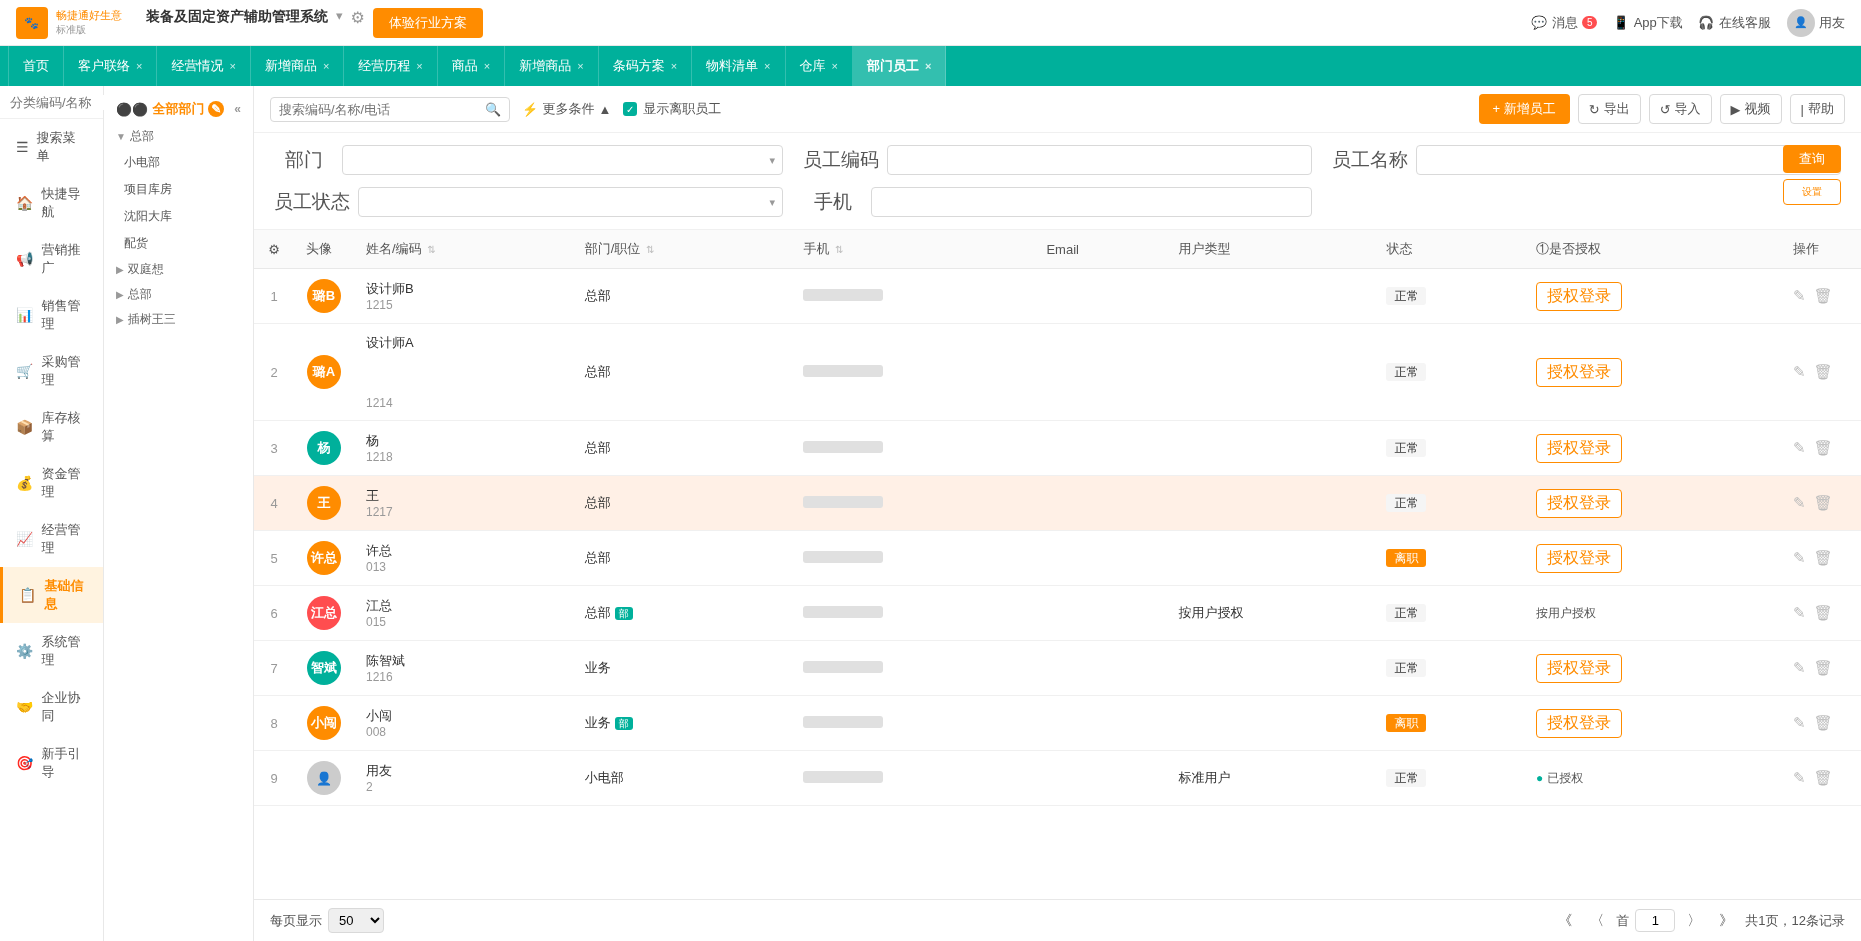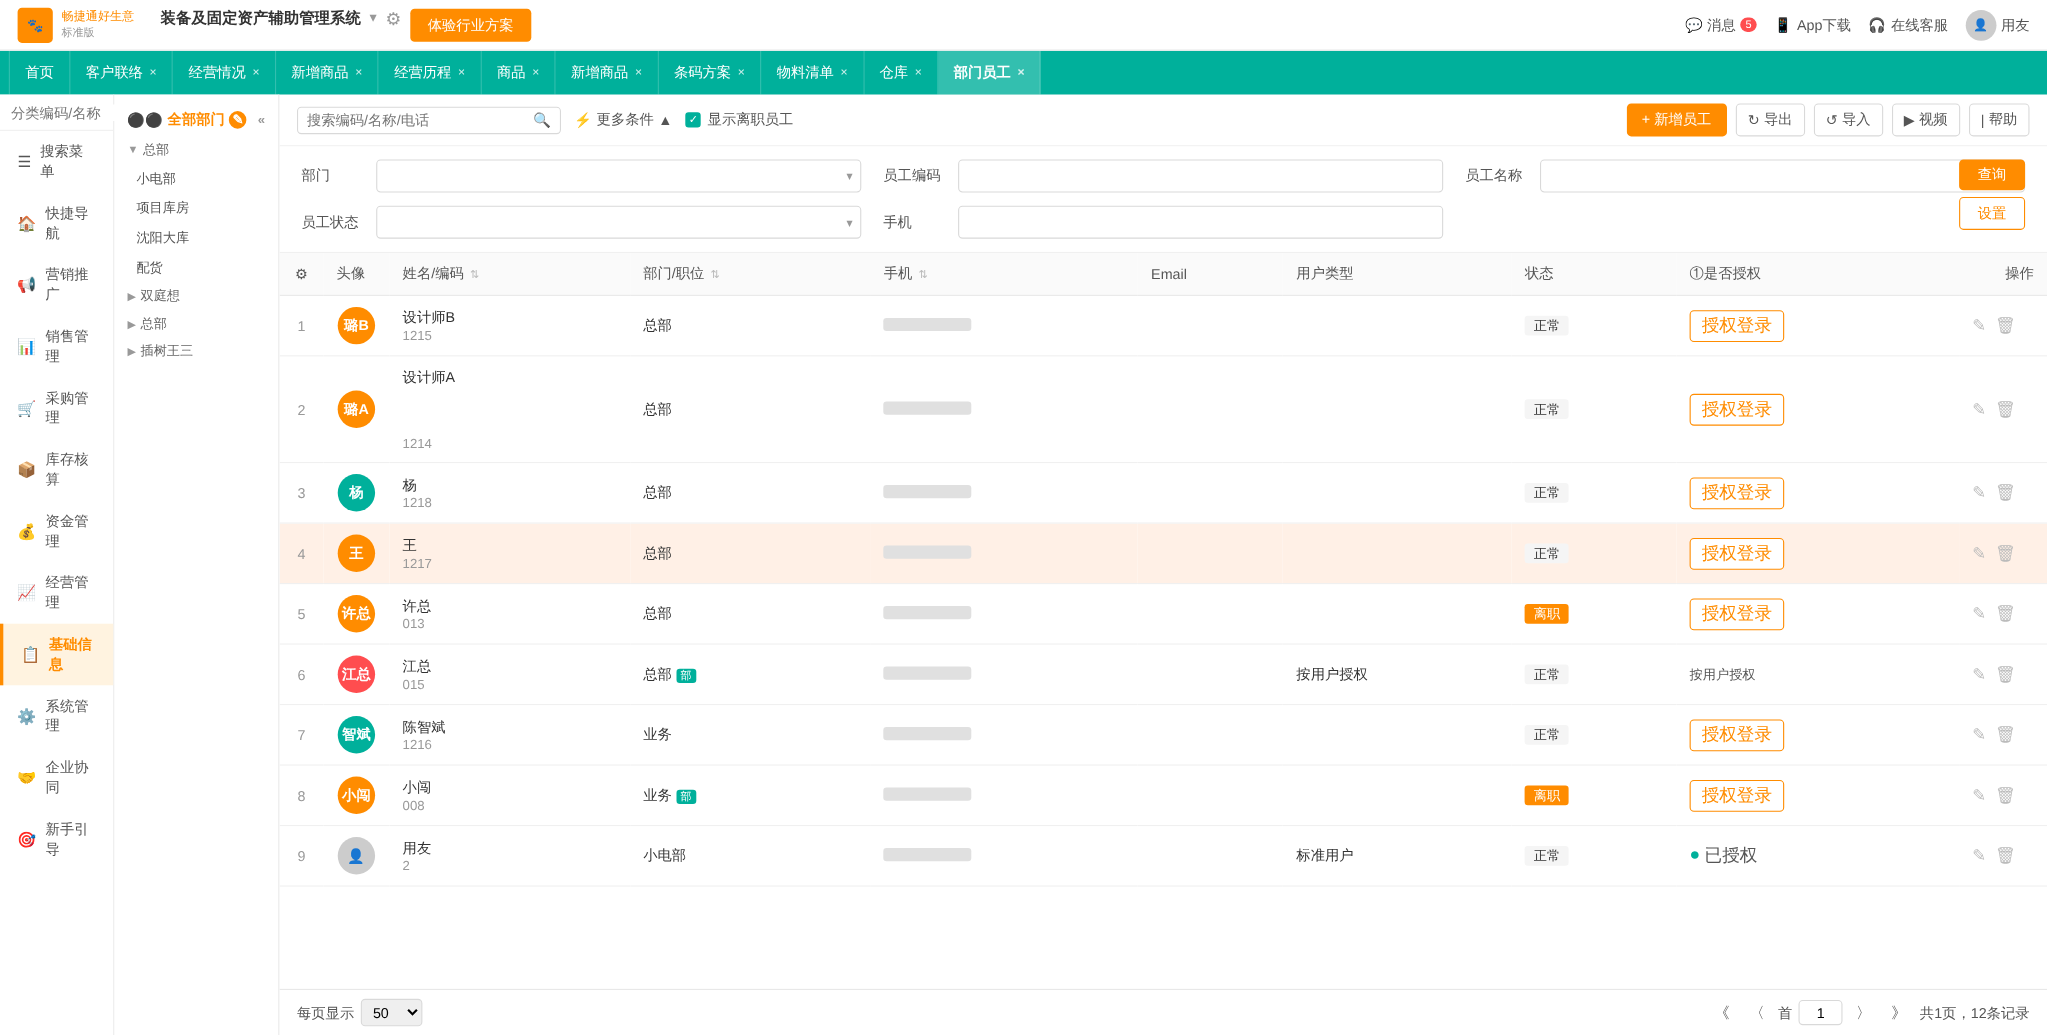--- a/index.html
+++ b/index.html
@@ -73,28 +73,28 @@
     .filter-btn { display: flex; align-items: center; gap: 4px; color: #555; cursor: pointer; font-size: 13px; }
     .show-resign-checkbox { display: flex; align-items: center; gap: 6px; color: #555; font-size: 13px; cursor: pointer; }
     .show-resign-checkbox .checkbox { width: 14px; height: 14px; border: 2px solid #00b09b; border-radius: 3px; background: #00b09b; display: flex; align-items: center; justify-content: center; color: #fff; font-size: 10px; }
     .toolbar-right { margin-left: auto; display: flex; align-items: center; gap: 8px; }
     .add-btn { background: #ff8c00; color: #fff; border: none; border-radius: 4px; padding: 6px 14px; cursor: pointer; font-size: 13px; display: flex; align-items: center; gap: 4px; }
     .action-btn { display: flex; align-items: center; gap: 4px; color: #555; cursor: pointer; font-size: 13px; border: 1px solid #d9d9d9; border-radius: 4px; padding: 5px 10px; background: #fff; }
 
     
     .filter-form { background: #fff; border-bottom: 1px solid #f0f0f0; padding: 12px 20px; display: grid; grid-template-columns: 1fr 1fr 1fr; gap: 12px 20px; align-items: center; position: relative; }
     .filter-field { display: flex; align-items: center; gap: 8px; }
-    .filter-label { font-size: 13px; color: #555; white-space: nowrap; min-width: 60px; text-align: left; }
+    .filter-label { font-size: 19px; color: #555; white-space: nowrap; min-width: 60px; text-align: center; }
     .filter-input { border: 1px solid #d9d9d9; border-radius: 4px; padding: 4px 8px; font-size: 13px; flex: 1; outline: none; height: 30px; }
     .filter-select { border: 1px solid #d9d9d9; border-radius: 4px; padding: 4px 8px; font-size: 13px; flex: 1; outline: none; height: 30px; background: #fff; appearance: none; cursor: pointer; }
     .select-wrap { position: relative; flex: 1; display: flex; align-items: center; }
     .select-wrap::after { content: '▾'; position: absolute; right: 8px; color: #999; font-size: 11px; pointer-events: none; }
     .filter-actions { position: absolute; right: 20px; top: 12px; display: flex; flex-direction: column; gap: 6px; }
     .query-btn { background: #ff8c00; color: #fff; border: none; border-radius: 4px; padding: 5px 16px; cursor: pointer; font-size: 13px; }
-    .reset-btn { background: #fff; color: #ff8c00; border: 1px solid #ff8c00; border-radius: 4px; padding: 5px 16px; cursor: pointer; font-size: 13px; }
+    .reset-btn { background: #fff; color: #ff8c00; border: 1px solid #ff8c00; border-radius: 4px; padding: 5px 16px; cursor: pointer; font-size: 10px; }
 
     
     .table-wrap { flex: 1; overflow-y: auto; background: #fff; }
     table { width: 100%; border-collapse: collapse; }
     thead th {
       background: #fafafa; border-bottom: 1px solid #e8e8e8;
       padding: 10px 12px; font-size: 13px; color: #555; font-weight: normal;
       white-space: nowrap; text-align: left;
     }
     thead th.center { text-align: center; }
@@ -104,21 +104,21 @@
     tbody td.center { text-align: center; }
     .row-num { color: #999; text-align: center; }
     .avatar-circle {
       width: 34px; height: 34px; border-radius: 50%;
       display: flex; align-items: center; justify-content: center;
       font-size: 13px; color: #fff; font-weight: bold;
     }
     .status-normal { color: #333; background: #f5f5f5; border-radius: 3px; padding: 2px 8px; font-size: 12px; }
     .status-resign { color: #fff; background: #ff8c00; border-radius: 3px; padding: 2px 8px; font-size: 12px; }
     .auth-btn { border: 1px solid #ff8c00; color: #ff8c00; background: #fff; border-radius: 4px; padding: 3px 10px; cursor: pointer; font-size: 16px; }
-    .authorized { color: #555; font-size: 16px; display: flex; align-items: center; gap: 4px; }
+    .authorized { color: #555; font-size: 12px; display: flex; align-items: center; gap: 4px; }
     .authorized::before { content: '●'; color: #00b09b; }
     .by-user-auth { color: #555; font-size: 12px; }
     .op-icons { display: flex; gap: 8px; }
     .op-icon { color: #bbb; cursor: pointer; font-size: 15px; }
     .phone-blur { display: inline-block; width: 80px; height: 12px; background: #e0e0e0; border-radius: 3px; }
     .dept-badge { background: #00b09b; color: #fff; font-size: 10px; border-radius: 3px; padding: 1px 4px; margin-left: 4px; }
 
     
     .table-footer {
       display: flex; align-items: center; padding: 8px 16px;
@@ -385,21 +385,21 @@
           <tr>
             <th class="center" style="width:40px;">⚙</th>
             <th style="width:60px;">头像</th>
             <th>姓名/编码 <span class="sort-icon">⇅</span></th>
             <th>部门/职位 <span class="sort-icon">⇅</span></th>
             <th>手机 <span class="sort-icon">⇅</span></th>
             <th>Email</th>
             <th>用户类型</th>
             <th>状态</th>
             <th>①是否授权</th>
-            <th style="width:80px;text-align:right;">操作</th>
+            <th style="width:80px;">操作</th>
           </tr>
         </thead>
         <tbody id="table-body">
         <tr>
               <td class="row-num center">1</td>
               <td class="center">
                 <div class="avatar-circle" style="background:#ff8c00;margin:auto;">璐B</div>
               </td>
               <td>
                 <div style="font-weight:500;">设计师B</div>

